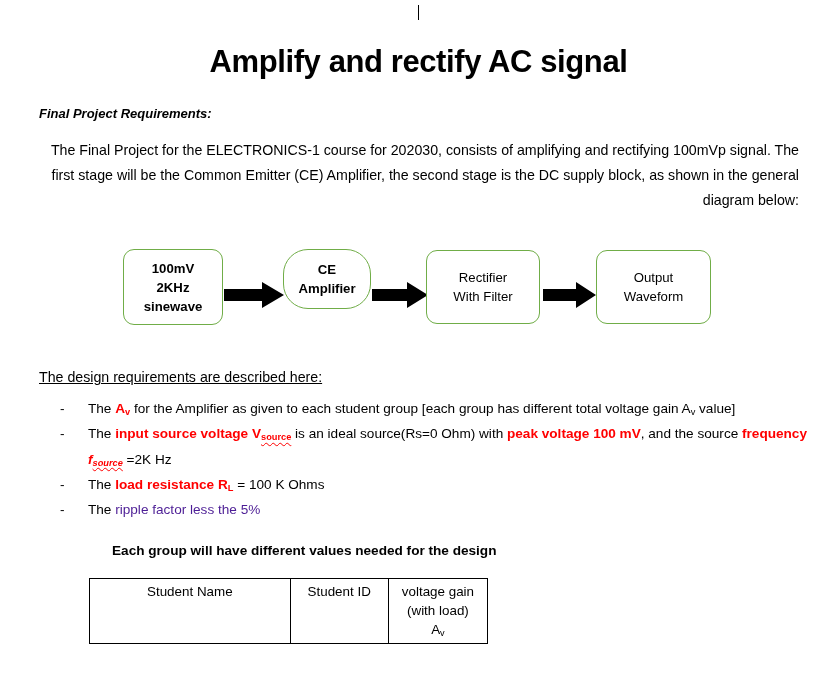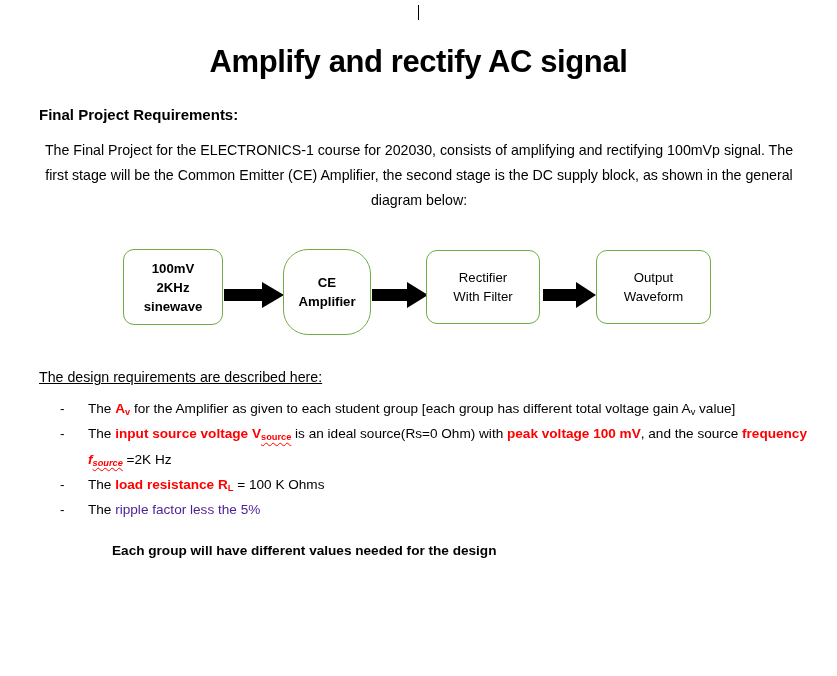--- a/index.html
+++ b/index.html
@@ -45,31 +45,32 @@
     font-size: 31px;
     font-weight: bold;
     letter-spacing: -0.4px;
   }
 
   
   .section-heading {
     position: absolute;
     left: 39px;
     top: 106px;
-    font-size: 15px;
-    font-weight: bold;
+    font-size: 13px;
+    font-weight: bold;
+    font-style: italic;
   }
   .intro-para {
     position: absolute;
     left: 39px;
     top: 138px;
     width: 760px;
     font-size: 14.2px;
     line-height: 25px;
-    text-align: center;
+    text-align: right;
   }
 
   
   .diagram {
     position: absolute;
     left: 0;
     top: 240px;
     width: 837px;
     height: 100px;
   }
@@ -192,21 +193,21 @@
       <div>sinewave</div>
     </div>
   </div>
 
   <div class="arrow" style="left:224px; top:42px; width:60px;">
     <svg width="60" height="26" viewBox="0 0 60 26">
       <path d="M0,7 L38,7 L38,0 L60,13 L38,26 L38,19 L0,19 Z" fill="#000000"></path>
     </svg>
   </div>
 
-  <div class="blk bold" style="left:283px; top:9px; width:88px; height:86px;border-radius:25px;">
+  <div class="blk bold" style="left:283px; top:9px; width:88px; height:60px;border-radius:25px;">
     <div>
       <div>CE</div>
       <div>Amplifier</div>
     </div>
   </div>
 
   <div class="arrow" style="left:372px; top:42px; width:56px;">
     <svg width="56" height="26" viewBox="0 0 56 26">
       <path d="M0,7 L35,7 L35,0 L56,13 L35,26 L35,19 L0,19 Z" fill="#000000"></path>
     </svg>
@@ -257,14 +258,23 @@
     <span class="req-dash">-</span>
     <span>The </span><span class="red">ripple factor less the 5%</span>
   </div>
 
 </div>
 
 <div class="table-caption">Each group will have different values needed for the design</div>
 
 <table class="req-table">
   <tbody>
+    <tr>
+      <td class="hcell col-name">Student Name</td>
+      <td class="hcell col-id">Student ID</td>
+      <td class="hcell col-gain">
+        <div>voltage gain</div>
+        <div>(with load)</div>
+        <div><span>A</span><span class="sb">v</span></div>
+      </td>
+    </tr>
   </tbody>
 </table>
 
 </body></html>

